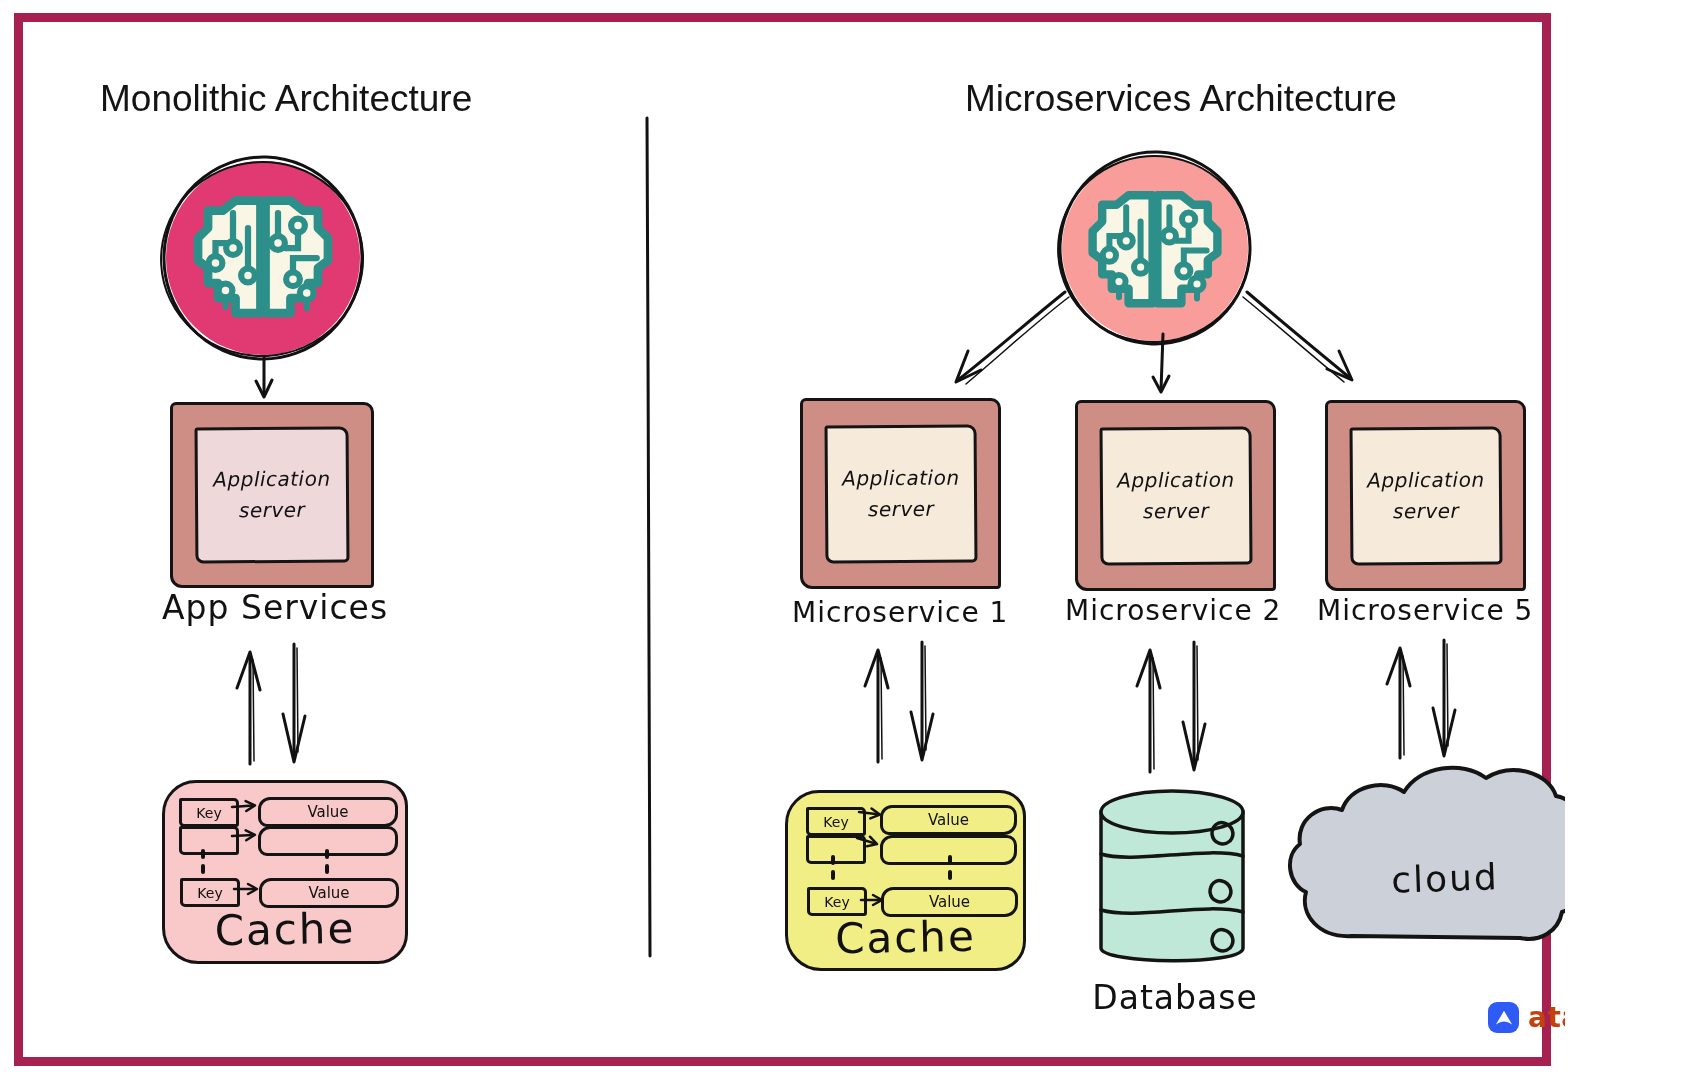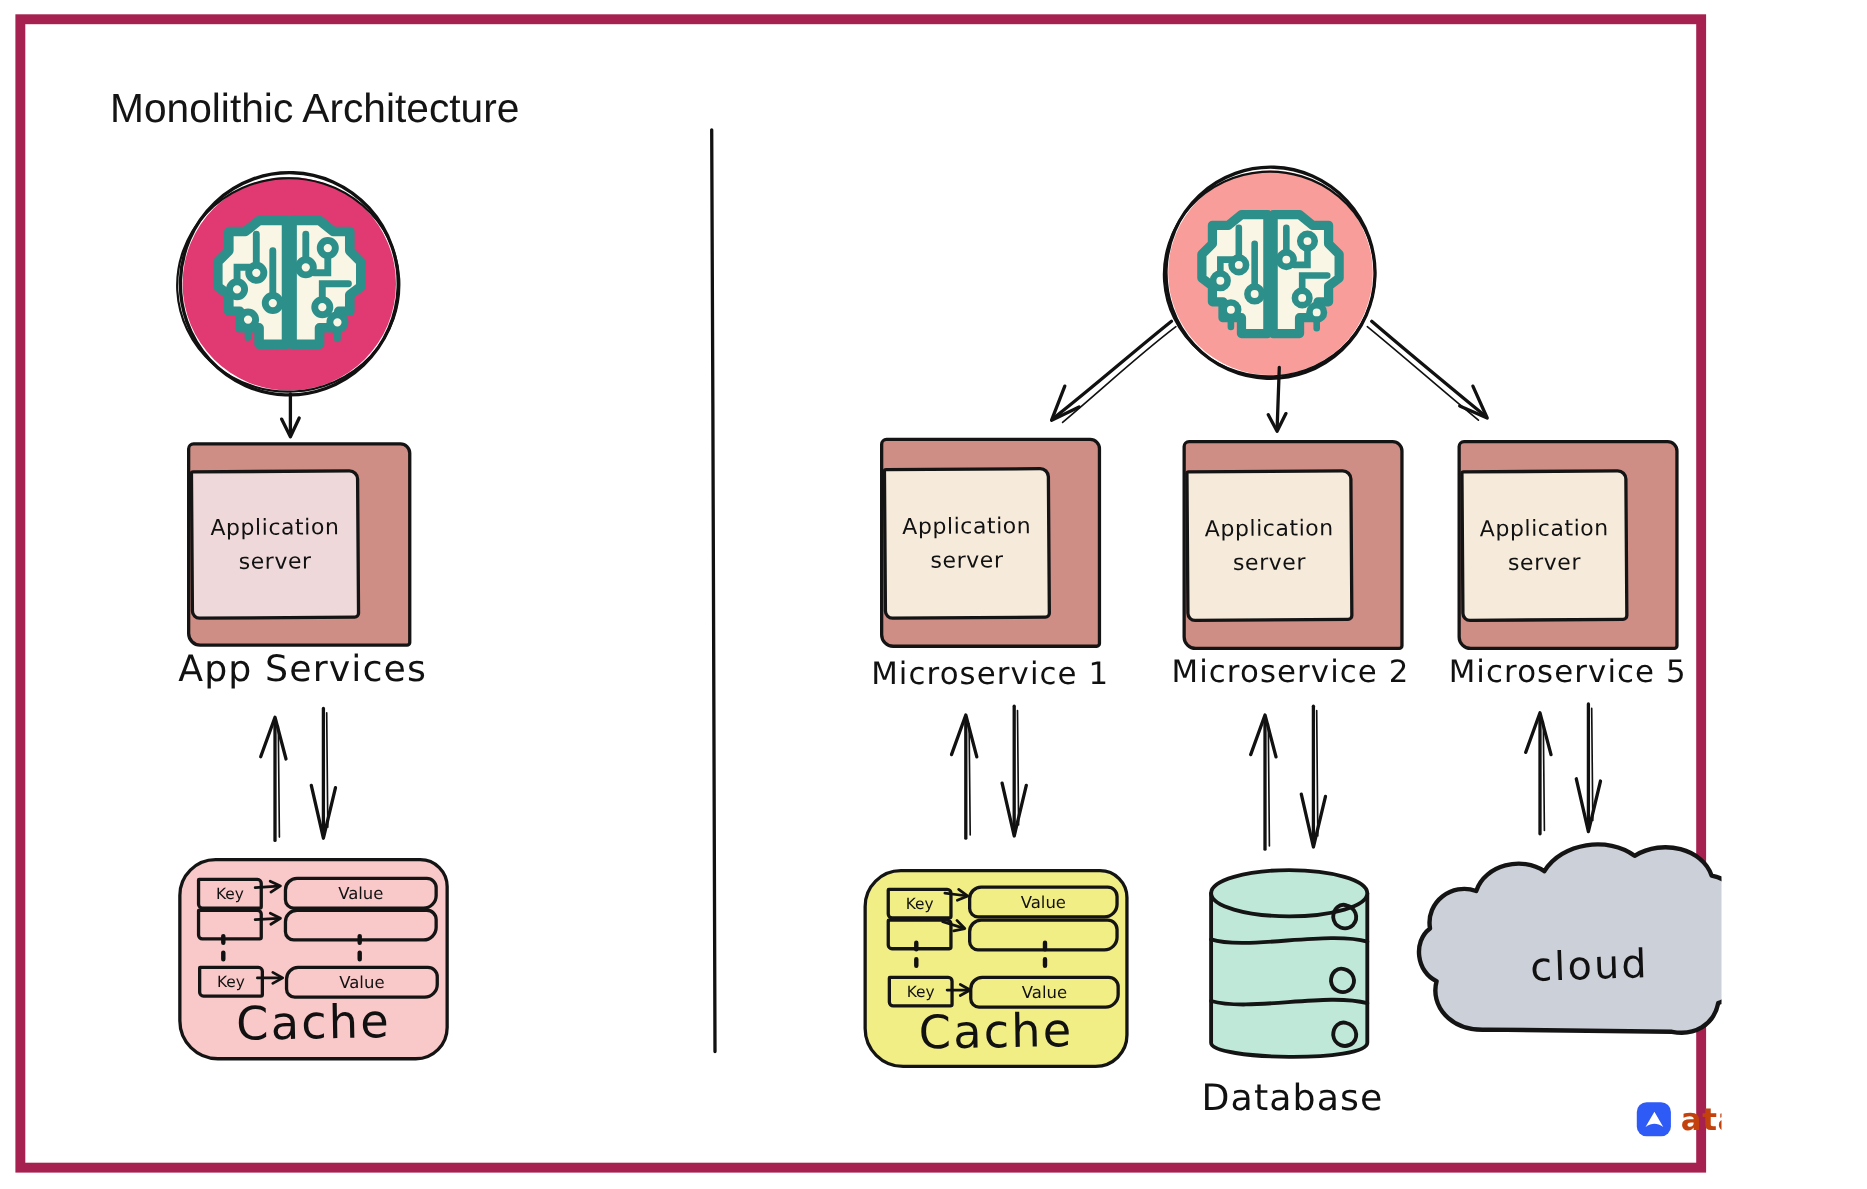--- a/index.html
+++ b/index.html
@@ -8,21 +8,21 @@
   #frame{position:absolute;left:14px;top:13px;right:14px;bottom:15px;border:9px solid #a6214f;}
   .abs{position:absolute;}
   .title{font-family:"Liberation Sans",sans-serif;font-size:37px;color:#141414;white-space:nowrap;}
   .hand{font-family:"DejaVu Sans",sans-serif;color:#111;}
   svg{position:absolute;left:0;top:0;}
   #shapes{z-index:1;}
   .html-layer{z-index:2;}
   #arrows{z-index:3;pointer-events:none;}
   
   .srv-outer{background:#cf8e85;border:3.5px solid #141414;
-             border-radius:6px 10px 4px 12px;display:flex;align-items:center;justify-content:flex-start;}
+             border-radius:6px 10px 4px 12px;display:flex;align-items:center;justify-content:center;font-style:italic;}
   .srv-inner{border:3px solid #141414;border-radius:3px 9px 5px 8px;
              display:flex;flex-direction:column;align-items:center;justify-content:center;
              font-size:20px;line-height:1.55;letter-spacing:.5px;transform:rotate(-.4deg);}
   .inner-mono{background:#eed8da;width:148px;height:130px;}
   .inner-ms{background:#f6eadb;width:146px;height:132px;}
   
   .cache{border:3.5px solid #141414;border-radius:34px 26px 30px 36px;}
   .kbox{position:absolute;border:3px solid #141414;border-radius:2px 5px 3px 5px;
         display:flex;align-items:center;justify-content:center;font-size:14px;}
   .vbox{position:absolute;border:3px solid #141414;border-radius:12px 10px 13px 9px;
@@ -100,20 +100,21 @@
                C1296 820 1320 802 1342 810 C1350 786 1384 778 1404 792
                C1420 766 1462 760 1486 778 C1512 762 1548 772 1556 796
                C1578 800 1590 826 1580 848 C1594 870 1586 904 1562 912
                C1558 932 1540 942 1520 938 Z" fill="#ccd0d8" stroke="#141414" stroke-width="4" stroke-linejoin="round"></path>
     </g>
   </svg>
 
   <div class="html-layer abs" style="left:0;top:0;width:1697px;height:1081px;">
 
     <div class="abs title" style="left:100px;top:78px;">Monolithic Architecture</div>
+    <div class="abs title" style="left:965px;top:78px;">Microservices Architecture</div>
 
     <div class="abs srv-outer" style="left:170px;top:402px;width:198px;height:180px;">
       <div class="srv-inner inner-mono">
         <span>Application</span>
         <span>server</span>
       </div>
     </div>
     <div class="abs hand lbl" style="left:162px;top:588px;width:215px;text-align:center;font-size:33px;letter-spacing:1px;">App Services</div>
 
     <div class="abs srv-outer" style="left:800px;top:398px;width:195px;height:185px;">

